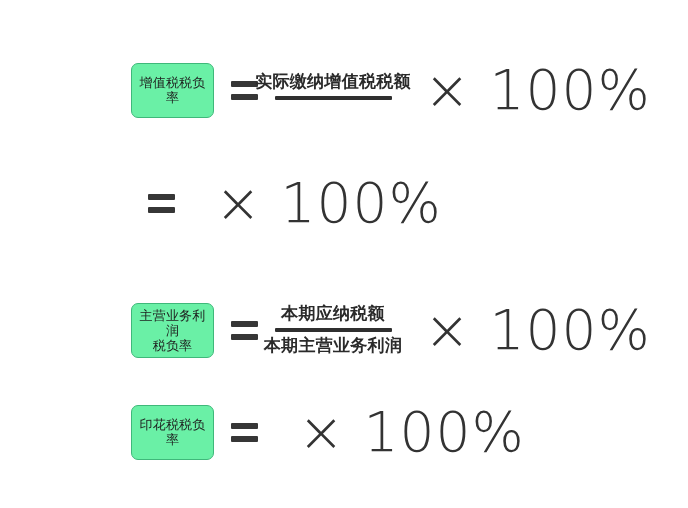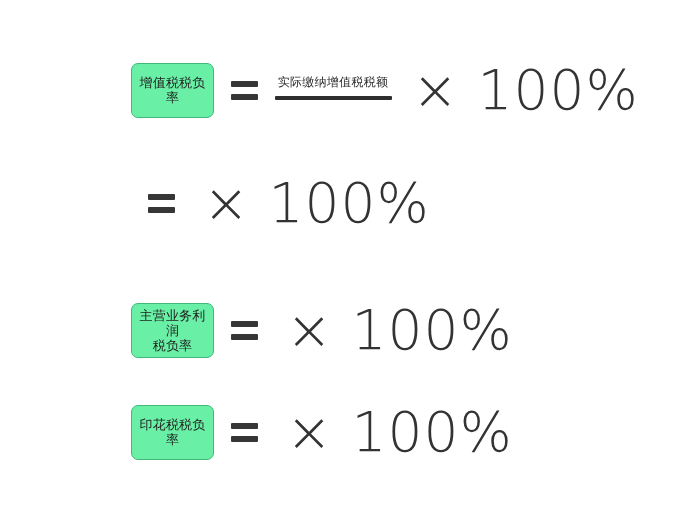--- a/index.html
+++ b/index.html
@@ -81,38 +81,39 @@
   .fraction {
     flex: 0 0 auto;
     width: 126px;
     display: flex;
     flex-direction: column;
     align-items: center;
     justify-content: center;
   }
   .fraction .numerator,
   .fraction .denominator {
-    font-size: 12px;
+    font-size: 17px;
     line-height: 16px;
     color: #2a2a2a;
     white-space: nowrap;
     letter-spacing: 0.3px;
+    font-weight: bold;
   }
   .fraction .frac-bar {
     width: 117px;
     height: 3.4px;
     background: #2f2f2f;
     margin: 6px 0;
     border-radius: 1px;
   }
 
   
   .multiplier {
     flex: 0 0 auto;
-    margin-left: 16px;
+    margin-left: 28px;
     font-size: 55px;
     line-height: 55px;
     color: #333333;
     font-weight: 300;
     letter-spacing: 1px;
     white-space: nowrap;
     font-family: "DejaVu Sans", "Liberation Sans", sans-serif;
   }
 </style>
 </head>
@@ -145,20 +146,25 @@
 
   <div class="formula-row row-3">
     <div class="term-box">
       <span class="term-label">主营业务利润
 税负率</span>
     </div>
     <div class="equals">
       <span class="bar"></span>
       <span class="bar"></span>
     </div>
+    <div class="fraction">
+      <span class="numerator">本期应纳税额</span>
+      <span class="frac-bar"></span>
+      <span class="denominator">本期主营业务利润</span>
+    </div>
     <div class="multiplier">× 100%</div>
   </div>
 
   <div class="formula-row row-4">
     <div class="term-box">
       <span class="term-label">印花税税负率</span>
     </div>
     <div class="equals">
       <span class="bar"></span>
       <span class="bar"></span>

